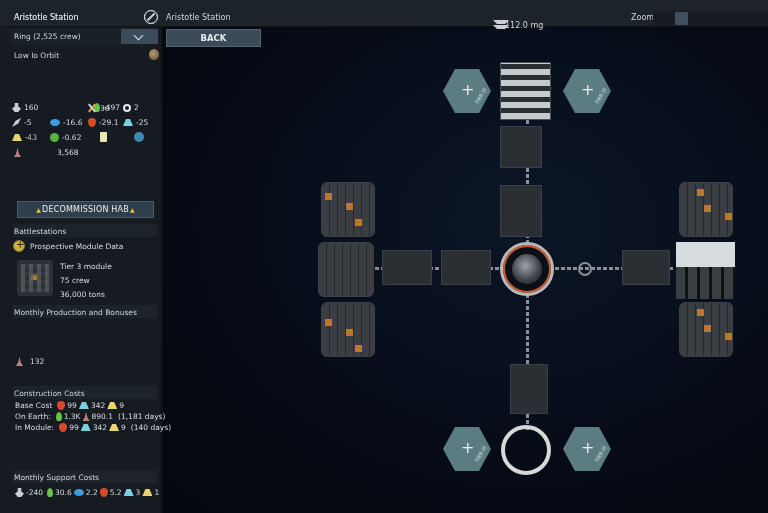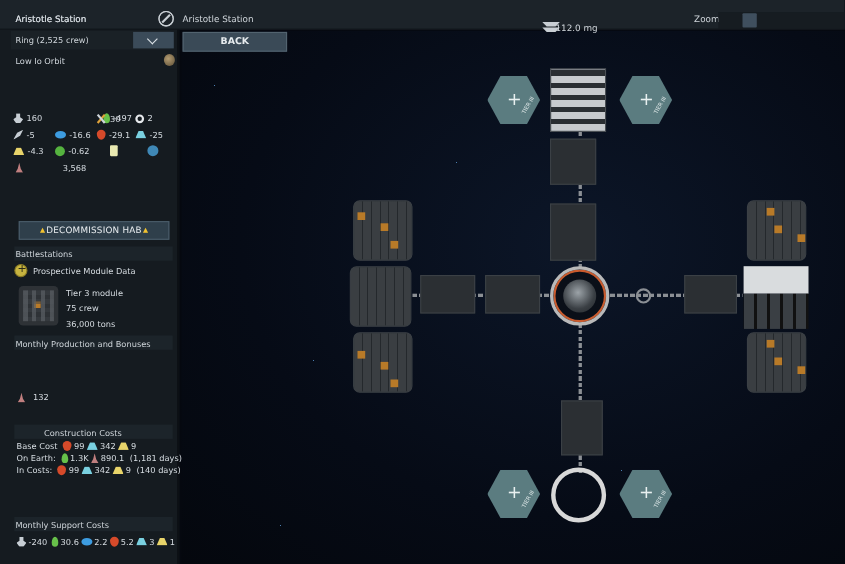--- a/index.html
+++ b/index.html
@@ -205,21 +205,21 @@
   </div>
 <div class="res" style="left:88px;top:83px;">
     <span class="ico red"></span>
     <span>-29.1</span>
   </div>
 <div class="res" style="left:123px;top:83px;">
     <span class="ico metal"></span>
     <span>-25</span>
   </div>
 
-<div class="res" style="left:12px;top:98px;">
+<div class="res" style="left:12px;top:98px;font-family:Liberation Serif, serif;">
     <span class="ico nobles"></span>
     <span>-4.3</span>
   </div>
 <div class="res" style="left:50px;top:98px;">
     <span class="ico fissile"></span>
     <span>-0.62</span>
   </div>
 <div class="res" style="left:100px;top:97px;">
     <span class="ico fuel"></span>
   </div>
@@ -251,40 +251,40 @@
 <span class="mod-line" style="top:290px;">36,000 tons</span>
 
 <div class="section-bar" style="top:305px;"></div>
 <span class="section-title" style="top:308px;">Monthly Production and Bonuses</span>
 <div class="res" style="left:16px;top:322px;align-items:flex-end;">
     <span class="ico boost"></span>
     <span style="margin-left:4px;">132</span>
   </div>
 
 <div class="section-bar" style="top:386px;"></div>
-<span class="section-title" style="top:389px;margin-left:26px;">Construction Costs</span>
+<span class="section-title" style="top:389px;">Construction Costs</span>
 <div class="cost-line" style="top:401px;">
   <span>Base Cost</span>
   <span class="ico red" style="margin-left:3px;"></span>
     <span>99</span>
   <span class="ico metal"></span>
     <span>342</span>
   <span class="ico nobles"></span>
     <span>9</span>
 </div>
 <div class="cost-line" style="top:412px;">
   <span>On Earth:</span>
   <span class="ico water" style="margin-left:3px;"></span>
     <span>1.3K</span>
   <span class="ico boost"></span>
     <span>890.1</span>
   <span style="margin-left:3px;">(1,181 days)</span>
 </div>
 <div class="cost-line" style="top:423px;">
-  <span>In Costs:</span>
+  <span>In Module:</span>
   <span class="ico red" style="margin-left:3px;"></span>
     <span>99</span>
   <span class="ico metal"></span>
     <span>342</span>
   <span class="ico nobles"></span>
     <span>9</span>
   <span style="margin-left:3px;">(140 days)</span>
 </div>
 
 <div class="section-bar" style="top:470px;"></div>

